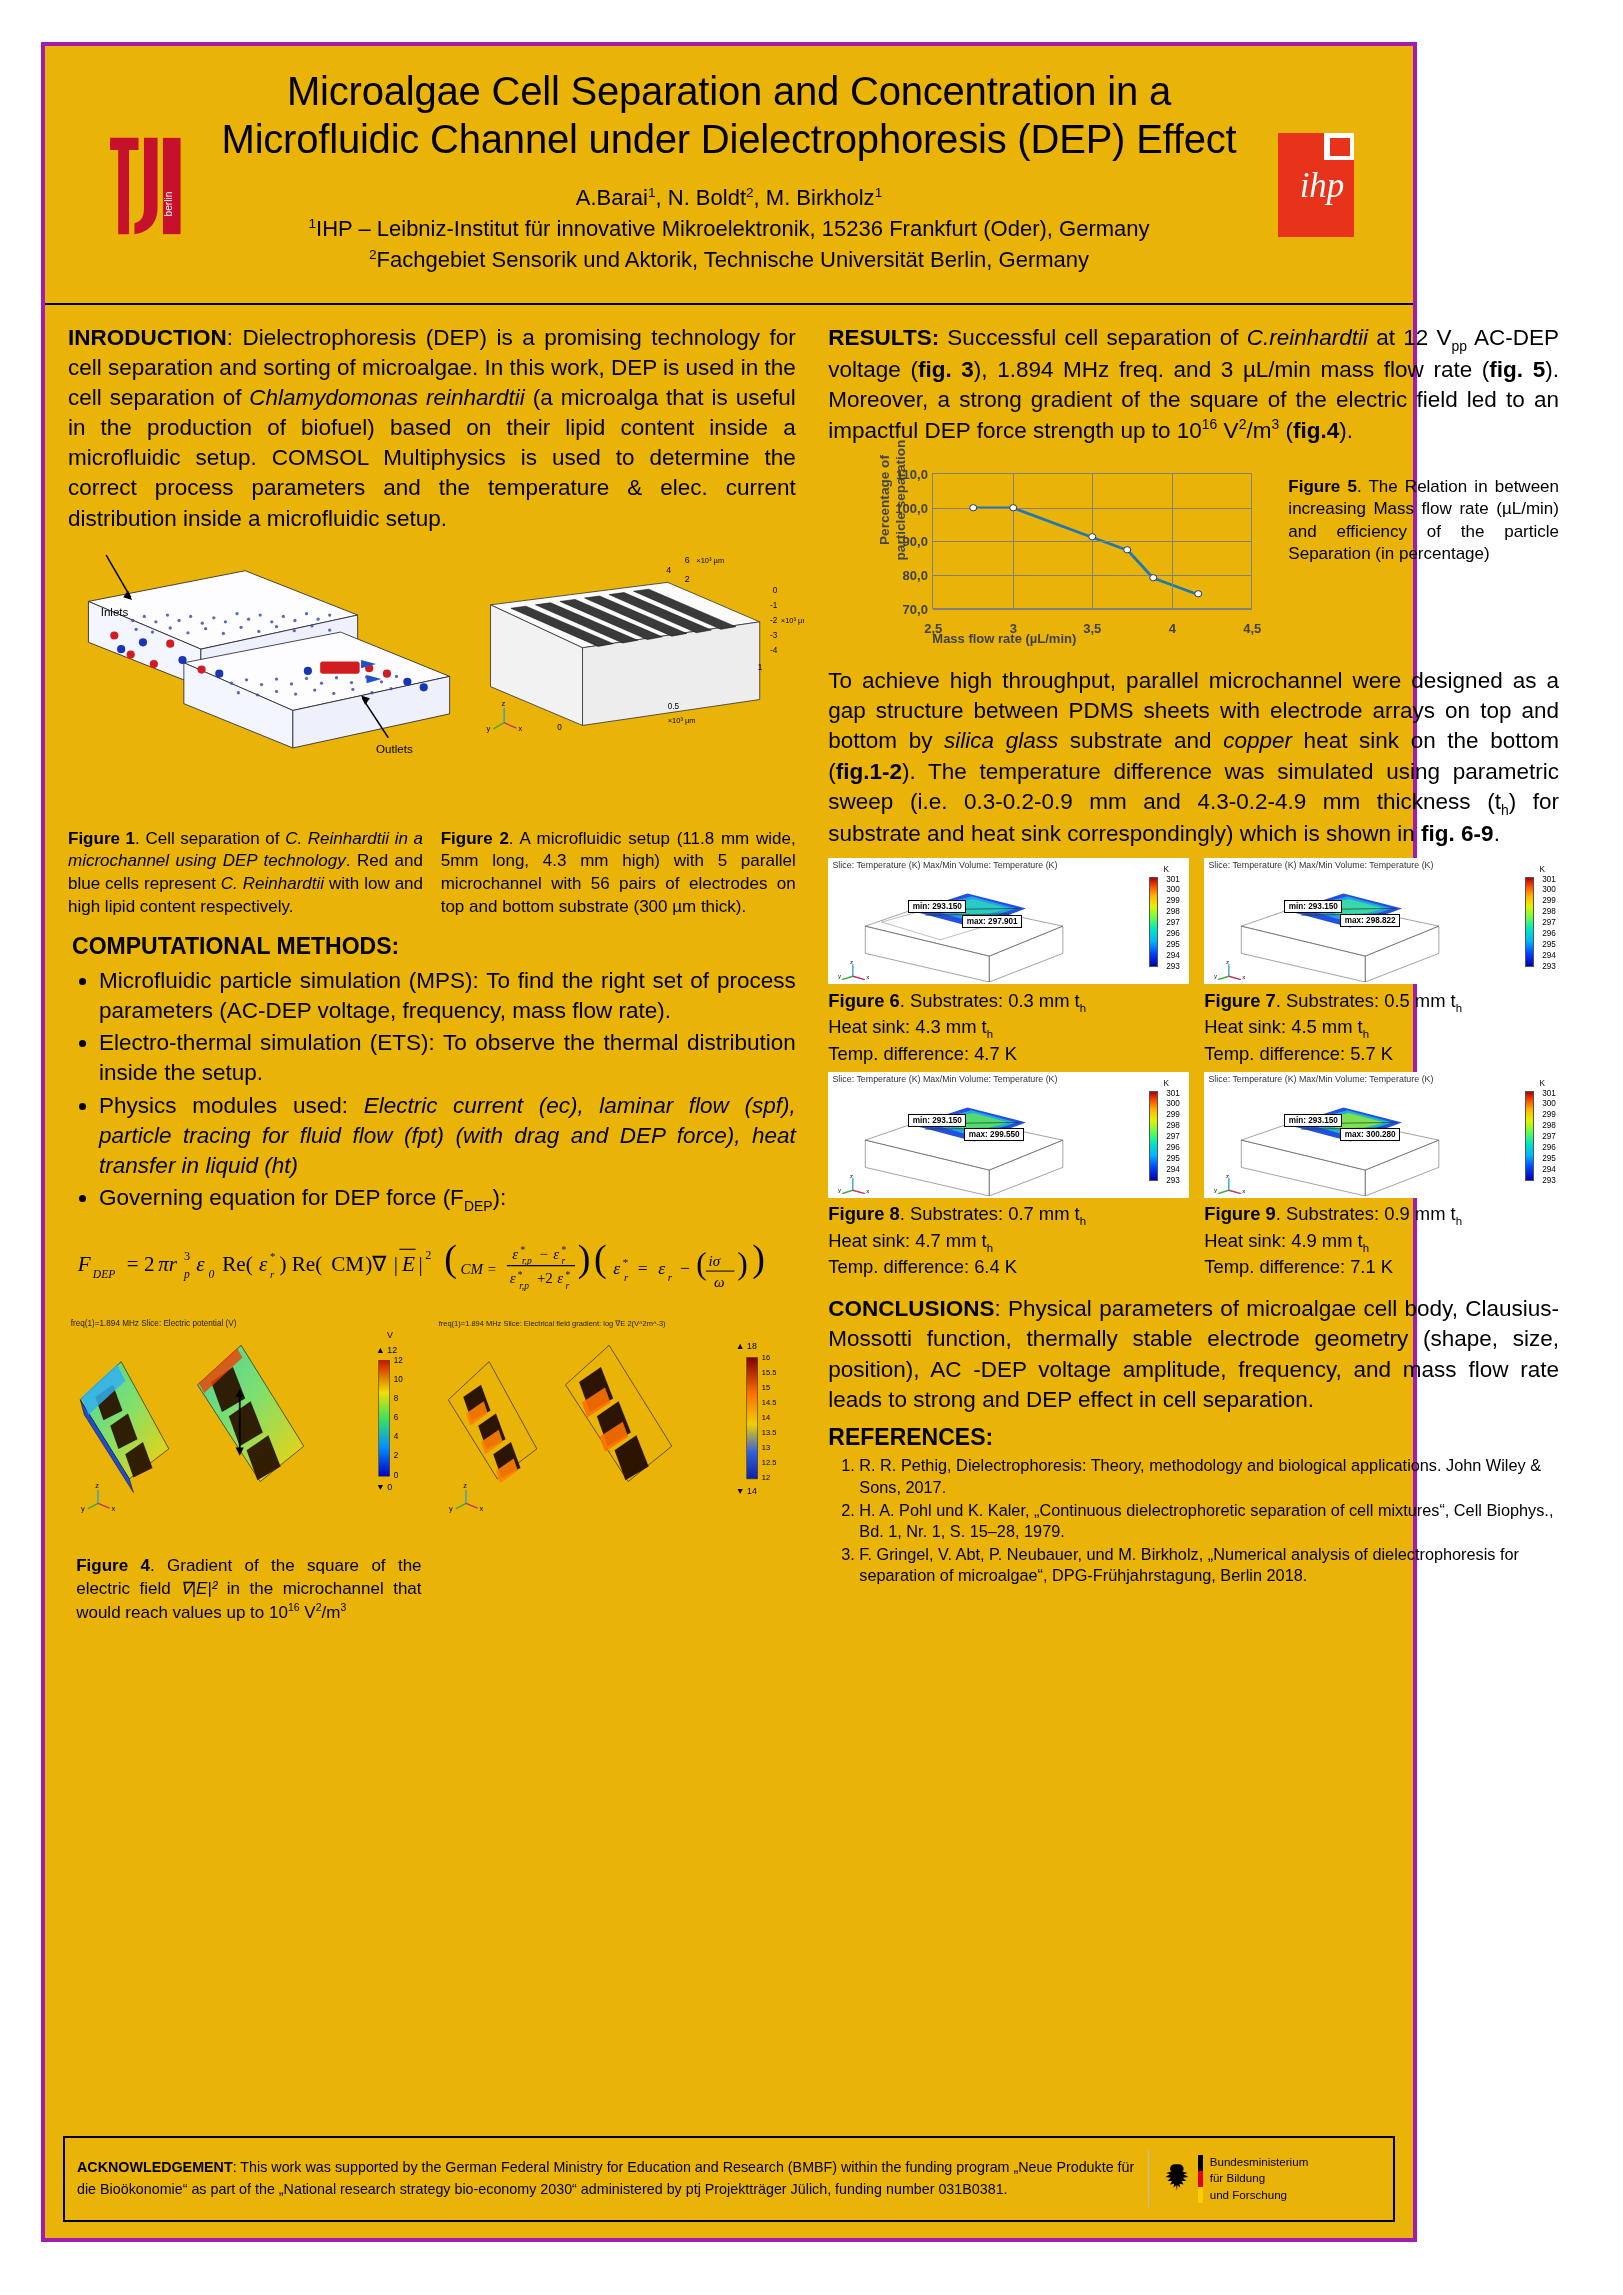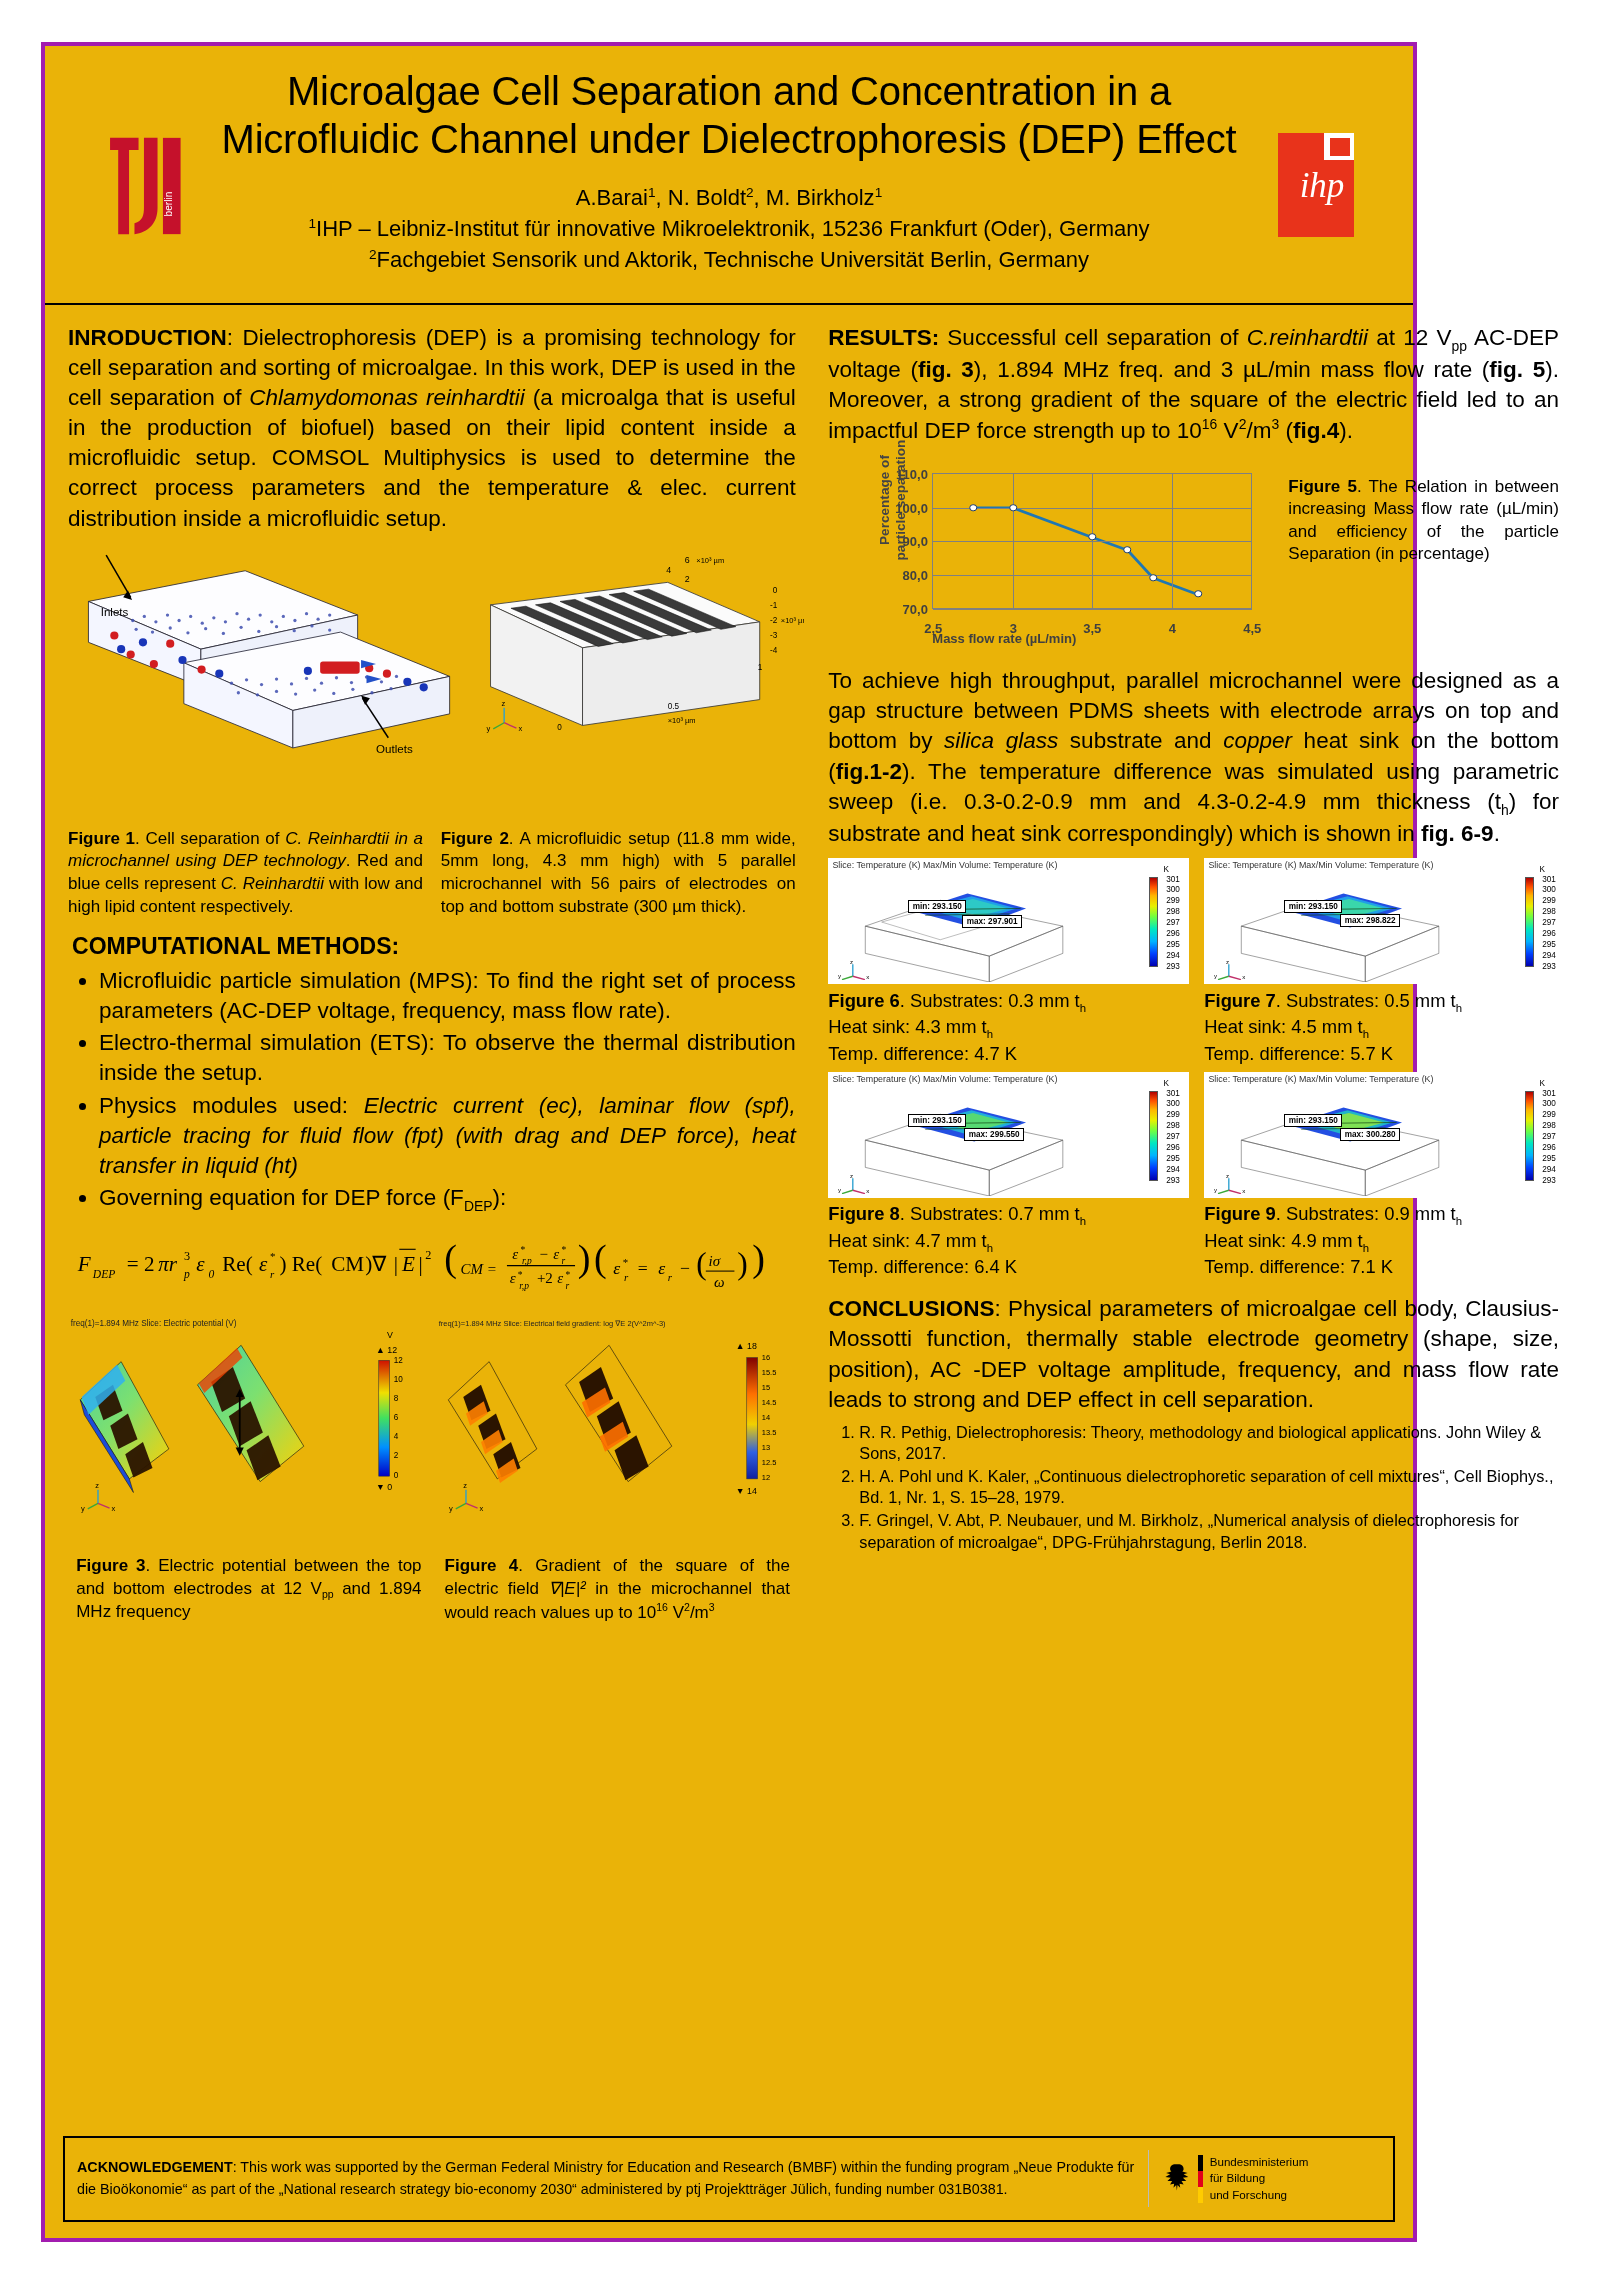--- a/index.html
+++ b/index.html
@@ -595,21 +595,20 @@
               <line x1="0" y1="0" x2="17" y2="7" stroke="#c0306a" stroke-width="2"></line>
               <text x="-4" y="-22" font-size="11">z</text>
                 <text x="-25" y="11" font-size="11">y</text>
                 <text x="20" y="11" font-size="11">x</text>
             </g>
           </g>
         </svg>
       </div>
 
       <div class="f34-caps">
-        <div class="cap caption"><span class="b">Figure 3</span><span>. Electric potential between the top and bottom electrodes at 12 V</span><sub>pp</sub><span> and 1.894 MHz frequency</span></div>
         <div class="cap caption"><span class="b">Figure 4</span><span>. Gradient of the square of the electric field </span><span class="i">∇|E|²</span><span> in the microchannel that would reach values up to 10</span><sup>16</sup><span> V</span><sup>2</sup><span>/m</span><sup>3</sup></div>
       </div>
     </div>
 
     <div class="col-right">
 
       <div class="para"><span class="b">RESULTS:</span><span> Successful cell separation of </span><span class="i">C.reinhardtii</span><span> at 12 V</span><sub>pp</sub><span> AC-DEP voltage (</span><span class="b">fig. 3</span><span>), 1.894 MHz freq. and 3 µL/min mass flow rate (</span><span class="b">fig. 5</span><span>). Moreover, a strong gradient of the square of the electric field led to an impactful DEP force strength up to 10</span><sup>16</sup><span> V</span><sup>2</sup><span>/m</span><sup>3</sup><span> (</span><span class="b">fig.4</span><span>).</span></div>
 
       <div class="chart-row">
         <div class="chart-box">
@@ -829,20 +828,21 @@
               <span class="b">Figure 9</span><span>. Substrates: 0.9 mm t</span><sub>h</sub><br>
               <span>Heat sink: 4.9 mm t</span><sub>h</sub><br>
               <span>Temp. difference: 7.1 K</span>
             </div>
           </div>
         </div>
       </div>
 
       <div class="para" style="margin-top:15px"><span class="b">CONCLUSIONS</span><span>: Physical parameters of microalgae cell body, Clausius-Mossotti function, thermally stable electrode geometry (shape, size, position), AC -DEP voltage amplitude, frequency, and mass flow rate leads to strong and DEP effect in cell separation.</span></div>
 
+      <h2 class="refs">REFERENCES:</h2>
       <ol class="reflist">
         <li>R. R. Pethig, Dielectrophoresis: Theory, methodology and biological applications. John Wiley &amp; Sons, 2017.</li>
         <li>H. A. Pohl und K. Kaler, „Continuous dielectrophoretic separation of cell mixtures“, Cell Biophys., Bd. 1, Nr. 1, S. 15–28, 1979.</li>
         <li>F. Gringel, V. Abt, P. Neubauer, und M. Birkholz, „Numerical analysis of dielectrophoresis for separation of microalgae“, DPG-Frühjahrstagung, Berlin 2018.</li>
       </ol>
     </div>
   </div>
 
   <div class="footer">
     <div class="ack-text"><span class="b">ACKNOWLEDGEMENT</span><span>: This work was supported by the German Federal Ministry for Education and Research (BMBF) within the funding program „Neue Produkte für die Bioökonomie“ as part of the „National research strategy bio-economy 2030“ administered by ptj Projektträger Jülich, funding number 031B0381.</span></div>

